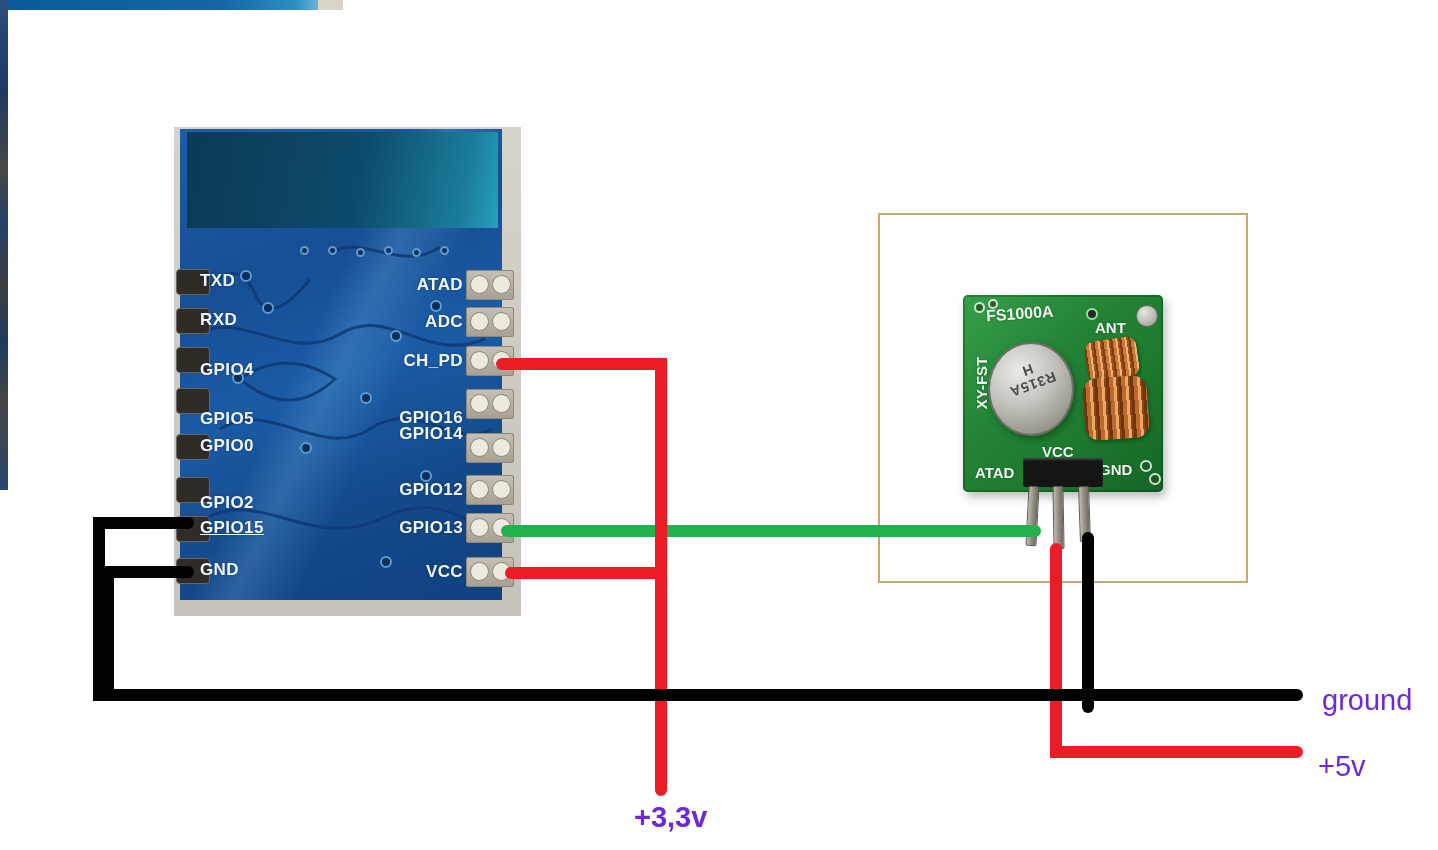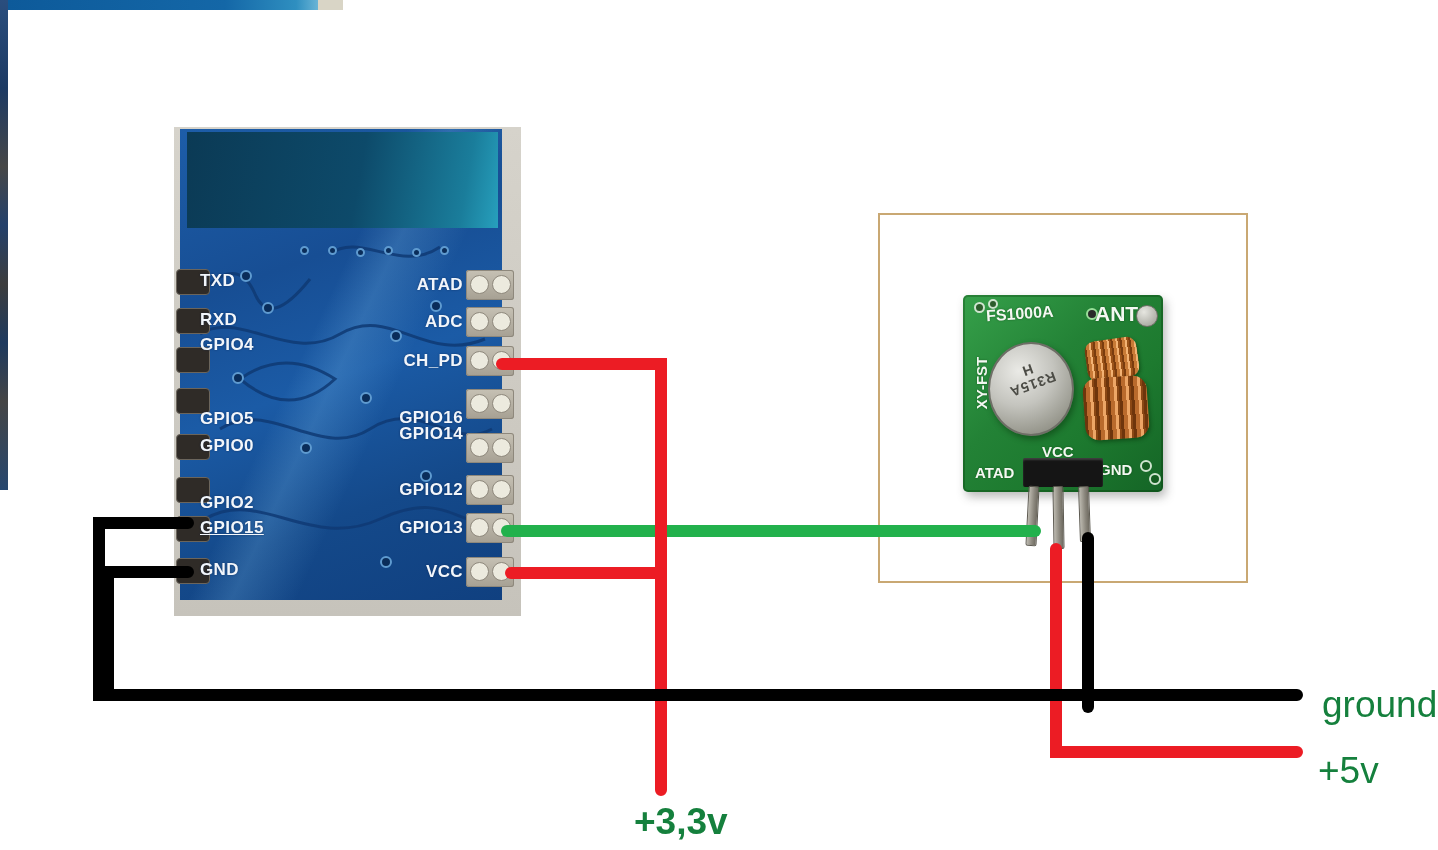--- a/index.html
+++ b/index.html
@@ -52,21 +52,21 @@
   .coil1{left:1086px;top:339px;width:52px;height:40px;transform:rotate(-8deg);
     background:repeating-linear-gradient(90deg,#7a3c0e 0 2px,#c87a36 2px 5px,#f3b273 5px 7px,#9a5218 7px 9px);}
   .coil2{left:1084px;top:377px;width:64px;height:62px;border-radius:14px;transform:rotate(-4deg);
     background:repeating-linear-gradient(90deg,#6e350c 0 3px,#b96a2c 3px 7px,#eda666 7px 10px,#8a4714 10px 12px);}
   .rf-header{left:1023px;top:458px;width:80px;height:29px;background:#151515;border-radius:2px;
     box-shadow:inset 0 2px 2px rgba(255,255,255,.18);}
   .rf-pin{width:9px;background:linear-gradient(90deg,#bdbab0,#8a867c 60%,#6e6a60);border:1px solid #5c5950;border-radius:2px;}
   .ring{border-radius:50%;}
 
   
-  .wire-label{font-size:37px;color:#15803d;white-space:nowrap;}
+  .wire-label{font-size:29px;color:#6d28d9;white-space:nowrap;}
 
   svg.wires{position:absolute;left:0;top:0;}
 </style>
 </head>
 <body>
 
 <div class="abs edge-strip"></div>
 <div class="abs top-bar"></div>
 <div class="abs top-tab"></div>
 
@@ -114,21 +114,21 @@
 <div class="abs rpad" style="top:307px;"></div>
 <div class="abs rpad" style="top:346px;"></div>
 <div class="abs rpad" style="top:389px;"></div>
 <div class="abs rpad" style="top:433px;"></div>
 <div class="abs rpad" style="top:475px;"></div>
 <div class="abs rpad" style="top:513px;"></div>
 <div class="abs rpad" style="top:557px;"></div>
 
 <div class="abs pin-l" style="top:271px;">TXD</div>
 <div class="abs pin-l" style="top:310px;">RXD</div>
-<div class="abs pin-l" style="top:335px;">GPIO4</div>
+<div class="abs pin-l" style="top:360px;">GPIO4</div>
 <div class="abs pin-l" style="top:390px;margin-top:19px;">GPIO5</div>
 <div class="abs pin-l" style="top:436px;">GPIO0</div>
 <div class="abs pin-l" style="top:493px;">GPIO2</div>
 <div class="abs pin-l" style="top:518px;text-decoration:underline;">GPIO15</div>
 <div class="abs pin-l" style="top:560px;">GND</div>
 
 <div class="abs pin-r" style="top:275px;">ATAD</div>
 <div class="abs pin-r" style="top:312px;">ADC</div>
 <div class="abs pin-r" style="top:351px;">CH_PD</div>
 <div class="abs pin-r" style="top:408px;">GPIO16</div>
@@ -141,21 +141,21 @@
 <div class="abs rf-pcb"></div>
 
 <div class="abs ring" style="left:974px;top:302px;width:7px;height:7px;background:#2c5c2c;border:2px solid #cfe4cf;"></div>
 <div class="abs ring" style="left:988px;top:299px;width:6px;height:6px;background:#2c5c2c;border:2px solid #cfe4cf;"></div>
 <div class="abs ring" style="left:1086px;top:308px;width:8px;height:8px;background:#2a2a2a;border:2px solid #9adf9a;"></div>
 <div class="abs ring" style="left:1136px;top:305px;width:20px;height:20px;background:radial-gradient(circle at 35% 30%,#e6e6e0,#9a9a92);border:1px solid #6e6e66;"></div>
 <div class="abs ring" style="left:1140px;top:460px;width:8px;height:8px;background:#145c20;border:2px solid #cfe4cf;"></div>
 <div class="abs ring" style="left:1149px;top:473px;width:8px;height:8px;background:#145c20;border:2px solid #cfe4cf;"></div>
 
 <div class="abs rf-text" style="left:986px;top:305px;font-size:16px;transform:rotate(-4deg);">FS1000A</div>
-<div class="abs rf-text" style="left:1095px;top:302px;font-size:21px;">ANT</div>
+<div class="abs rf-text" style="left:1095px;top:319px;font-size:15px;">ANT</div>
 <div class="abs rf-text" style="left:936px;top:375px;width:90px;height:16px;font-size:15px;text-align:center;transform:rotate(-90deg);">XY-FST</div>
 
 <div class="abs can"></div>
 <div class="abs can-text">
   <span>R315A</span><br>
   <span>H</span>
 </div>
 
 <div class="abs coil coil1"></div>
 <div class="abs coil coil2"></div>

